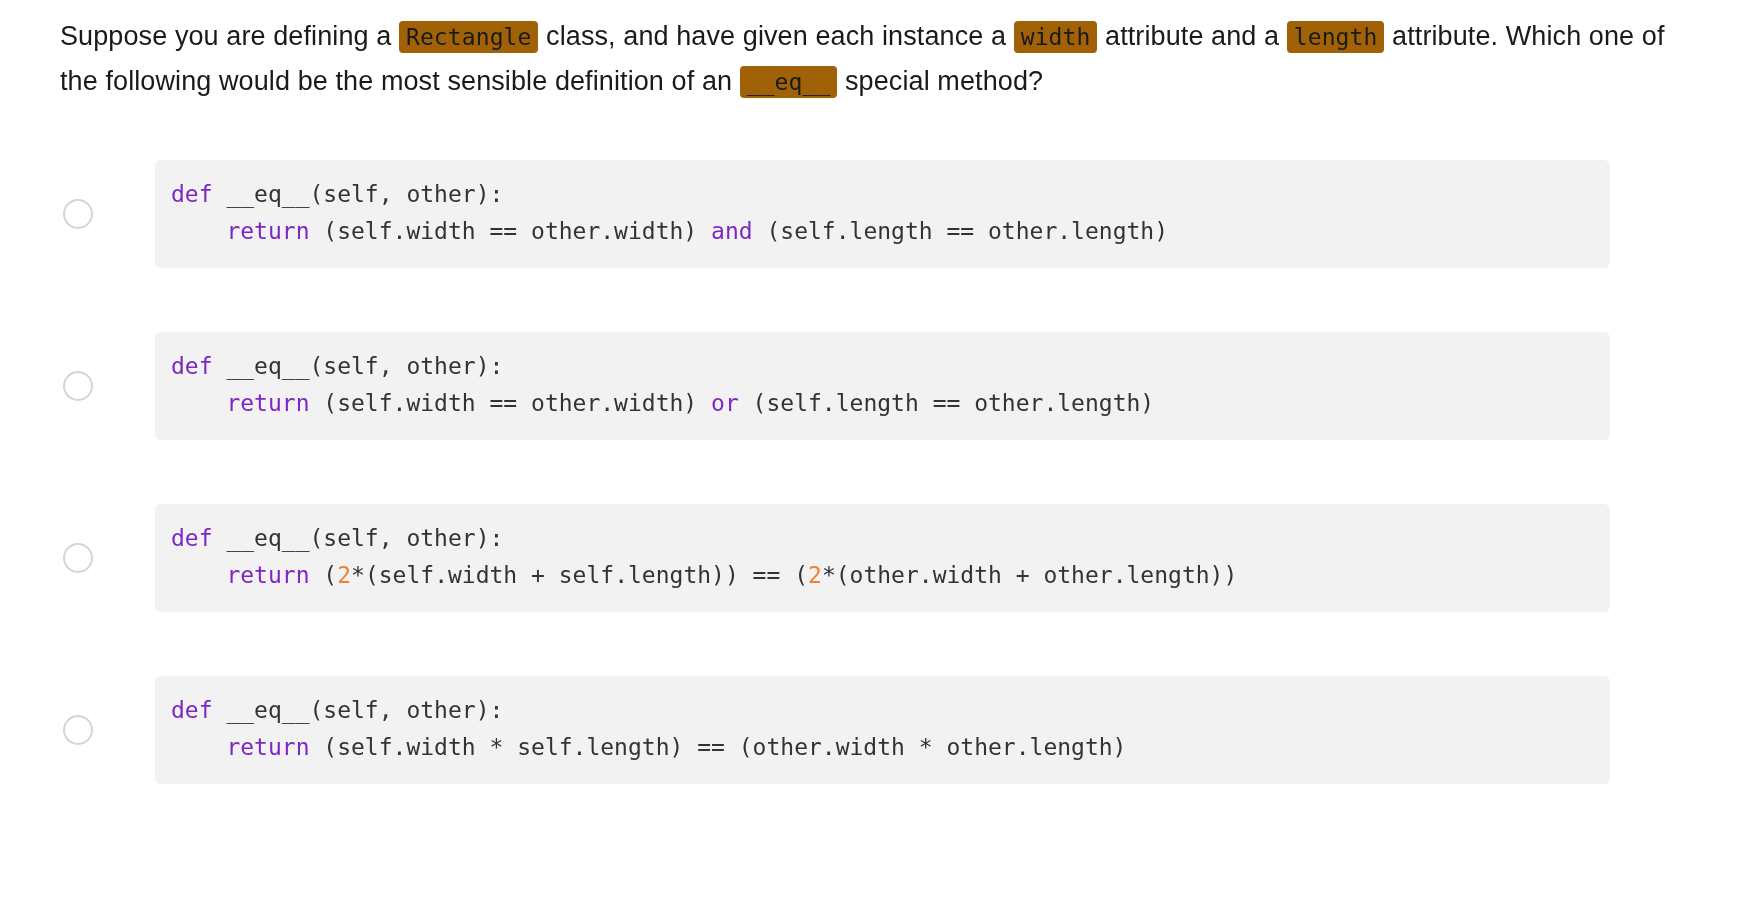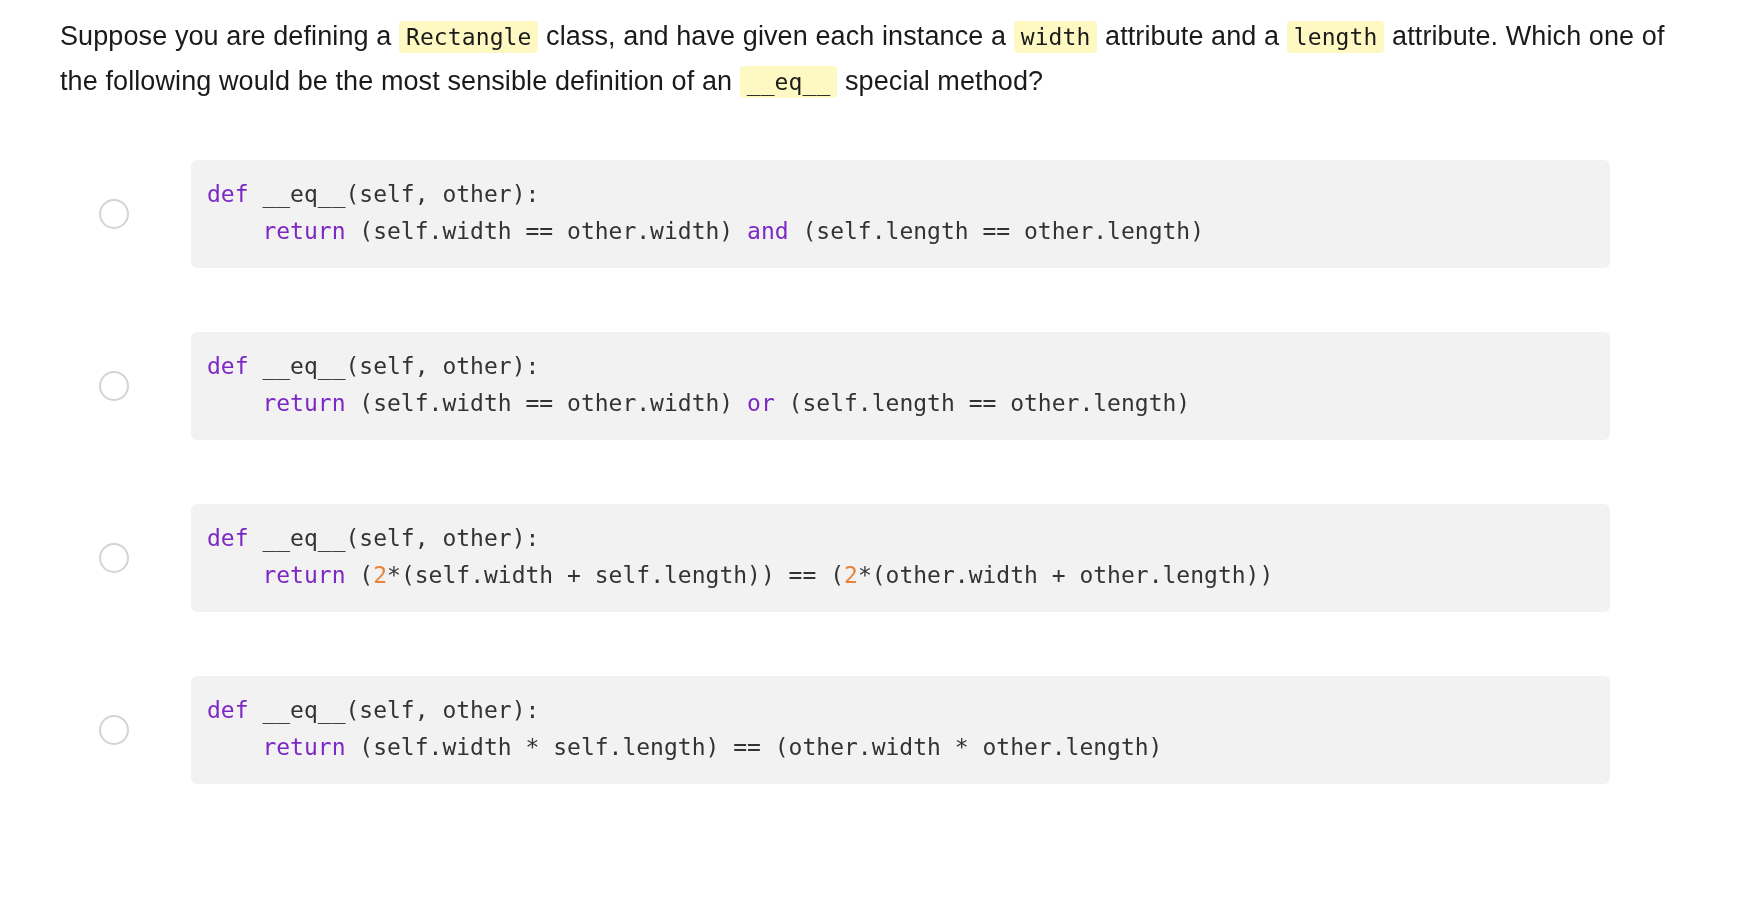--- a/index.html
+++ b/index.html
@@ -31,31 +31,30 @@
     font-size: 27px;
     line-height: 44px;
     color: #1a1a1a;
     font-weight: 400;
     letter-spacing: 0.1px;
   }
 
   .inline-code {
     font-family: "DejaVu Sans Mono", "Liberation Mono", monospace;
     font-size: 23px;
-    background: #fef9c3;
+    background: #a16207;
     border-radius: 4px;
     padding: 3px 7px;
     color: #1a1a1a;
     white-space: pre;
   }
 
   
   .options {
     margin-top: 24px;
-    padding-left: 36px;
   }
 
   .option-row {
     display: flex;
     align-items: center;
     height: 172px;
   }
 
   .radio-cell {
     width: 155px;

